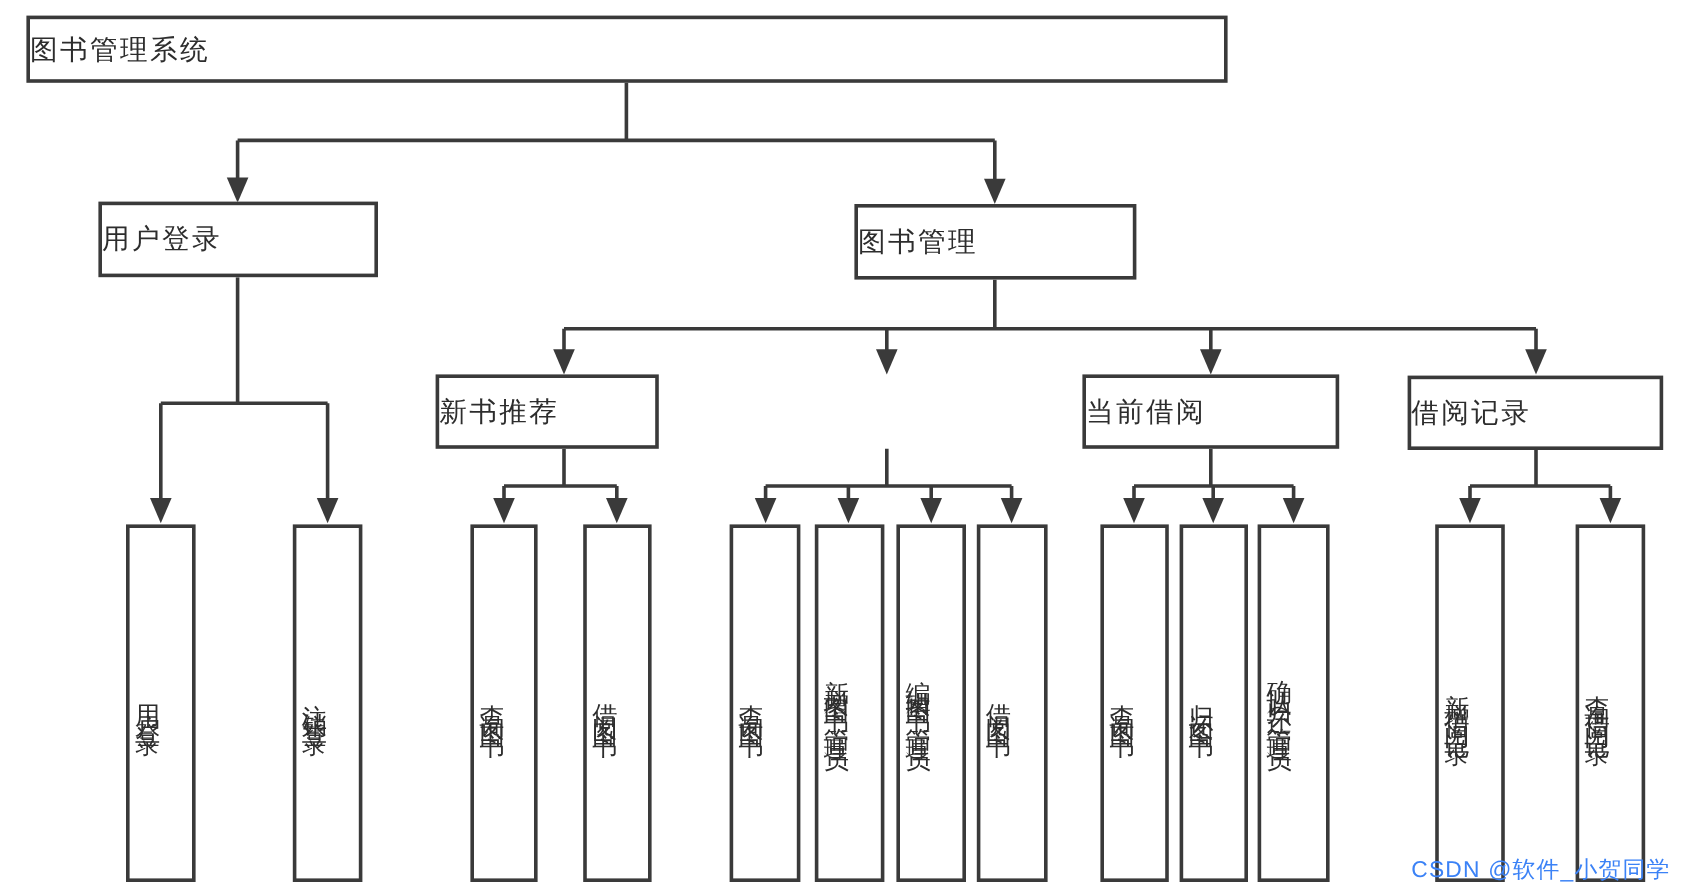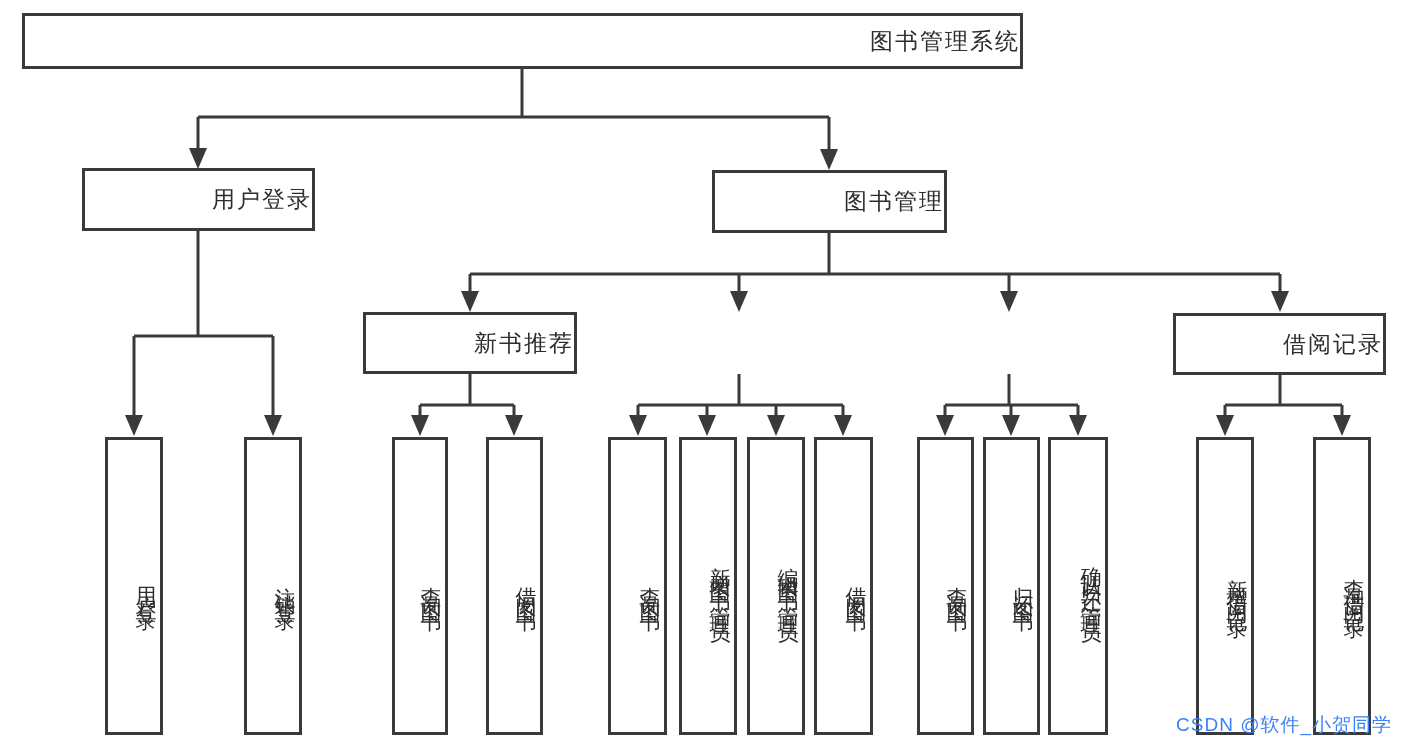--- a/index.html
+++ b/index.html
@@ -30,21 +30,21 @@
     fill: #3a3a3a;
     stroke: none;
   }
   .node {
     position: absolute;
     box-sizing: border-box;
     background: #ffffff;
     border: 3px solid #3a3a3a;
     display: flex;
     align-items: center;
-    justify-content: flex-end;
+    justify-content: flex-start;
   }
   .node .lbl {
     font-size: 23px;
     color: #2d2d2d;
     letter-spacing: 2px;
     white-space: nowrap;
   }
   .node.v .lbl {
     writing-mode: vertical-rl;
     text-orientation: mixed;
@@ -111,22 +111,25 @@
     <span class="lbl">图书管理系统</span>
   </div>
 
   <div class="node" style="left:82px; top:168px; width:233px; height:63px">
     <span class="lbl">用户登录</span>
   </div>
   <div class="node" style="left:712px; top:170px; width:235px; height:63px">
     <span class="lbl">图书管理</span>
   </div>
 
-  <div class="node" style="left:363px; top:312px; width:214px; height:62px">
+  <div class="node" style="left:363px; top:312px; width:186px; height:62px">
     <span class="lbl">新书推荐</span>
+  </div>
+  <div class="node" style="left:902px; top:312px; width:214px; height:62px">
+    <span class="lbl">当前借阅</span>
   </div>
   <div class="node" style="left:1173px; top:313px; width:213px; height:62px">
     <span class="lbl">借阅记录</span>
   </div>
 
   <div class="node v" style="left:105px; top:437px; width:58px; height:298px">
     <span class="lbl">用户登录</span>
   </div>
   <div class="node v" style="left:244px; top:437px; width:58px; height:298px">
     <span class="lbl">注销登录</span>

